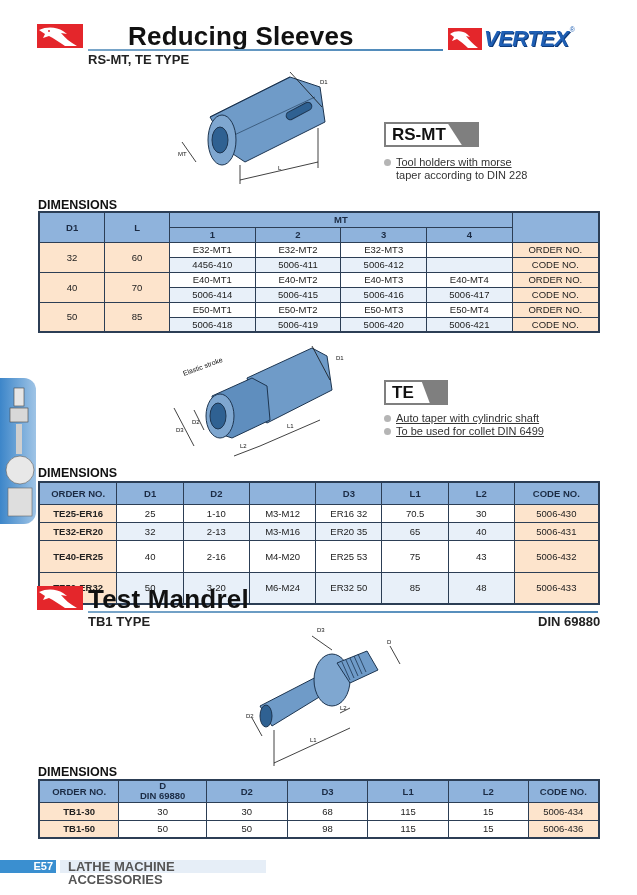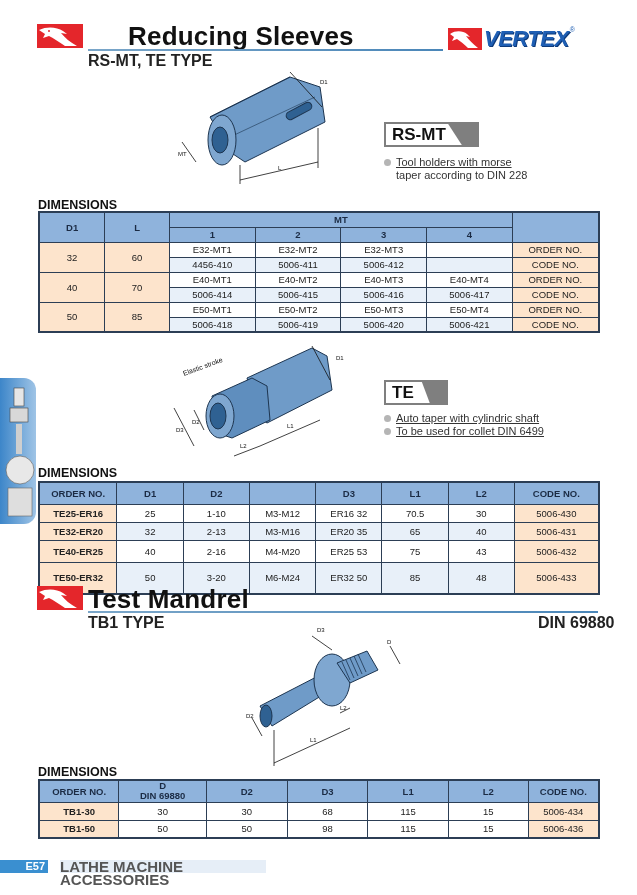--- a/index.html
+++ b/index.html
@@ -5,21 +5,21 @@
   * { box-sizing: border-box; margin: 0; padding: 0; }
   html, body { width: 637px; height: 895px; background: #ffffff; overflow: hidden; }
   body { font-family: "Liberation Sans", "DejaVu Sans", sans-serif; color: #111; position: relative; }
 
   .abs { position: absolute; }
 
   
   .eagle { position: absolute; width: 46px; height: 24px; background: #e4262b; overflow: hidden; }
   .eagle svg { display: block; }
   .sec-title { position: absolute; font-weight: bold; font-size: 26px; color: #111; letter-spacing: 0.2px; }
-  .sec-sub { position: absolute; font-weight: bold; font-size: 16px; color: #222; }
+  .sec-sub { position: absolute; font-weight: bold; font-size: 13px; color: #222; }
   .rule { position: absolute; height: 2px; background: linear-gradient(90deg, #7aa6c9, #4a86b8); }
 
   .brand { position: absolute; left: 448px; top: 26px; width: 150px; height: 26px; display: flex; align-items: center; text-align: center; }
   .brand .flag { width: 34px; height: 22px; background: #e4262b; position: relative; overflow: hidden; }
   .brand .word { font-size: 22px; font-weight: bold; font-style: italic; color: #1f5fb4; letter-spacing: -0.5px; margin-left: 2px;
      text-shadow: 1px 1px 0 #0d3a7a; }
   .brand .reg { font-size: 7px; color: #1f5fb4; align-self: flex-start; margin-left: 1px; }
 
   
   .badge { position: absolute; height: 25px; display: flex; background: #7f7f7f; }
@@ -40,24 +40,24 @@
   .peachb { background: #fde4cc; font-weight: bold; }
   .lb { background: #e8f0f9; }
   .wh { background: #ffffff; }
   table.outer { border: 2px solid #2c3e55; }
 
   
   .sidetab { position: absolute; left: 0; top: 378px; width: 36px; height: 146px; border-radius: 0 12px 12px 0;
      background: linear-gradient(90deg, #3d86c9, #9fc4e6); overflow: hidden; }
 
   
-  .foot-num { position: absolute; left: 0; top: 860px; width: 48px; height: 13px; background: #3a8fd0; color: #fff;
+  .foot-num { position: absolute; left: 0; top: 860px; width: 56px; height: 13px; background: #3a8fd0; color: #fff;
      font-weight: bold; font-size: 11px; line-height: 13px; text-align: right; padding-right: 3px; }
   .foot-txt { position: absolute; left: 60px; top: 860px; width: 206px; height: 13px; background: #e6eef7; color: #555;
-     font-weight: bold; font-size: 15px; line-height: 13px; }
+     font-weight: bold; font-size: 13px; line-height: 13px; padding-left: 8px; }
 
   .dimlabel { font-family: "Liberation Sans", sans-serif; font-size: 6px; fill: #111; }
 </style>
 </head>
 <body>
 
 <div class="eagle" style="left:37px;top:24px;">
   <svg width="46" height="24" viewBox="0 0 46 24">
     <path d="M2 6 C10 2,20 3,26 7 L30 10 L24 9 C28 14,33 18,40 22 L28 22 C22 18,16 14,12 12 L6 14 L8 10 Z" fill="#fff"></path>
     <circle cx="12" cy="7" r="1" fill="#e4262b"></circle>
@@ -263,21 +263,21 @@
   <tr style="height:18px">
     <td class="peachb">TE32-ER20</td>
     <td class="lb">32</td>
     <td class="lb">2-13</td>
     <td class="lb">M3-M16</td>
     <td class="lb">ER20  35</td>
     <td class="lb">65</td>
     <td class="lb">40</td>
     <td class="peach">5006-431</td>
   </tr>
-  <tr style="height:22px">
+  <tr style="height:32px">
     <td class="peachb">TE40-ER25</td>
     <td class="wh">40</td>
     <td class="wh">2-16</td>
     <td class="wh">M4-M20</td>
     <td class="wh">ER25  53</td>
     <td class="wh">75</td>
     <td class="wh">43</td>
     <td class="peach">5006-432</td>
   </tr>
   <tr style="height:32px">

